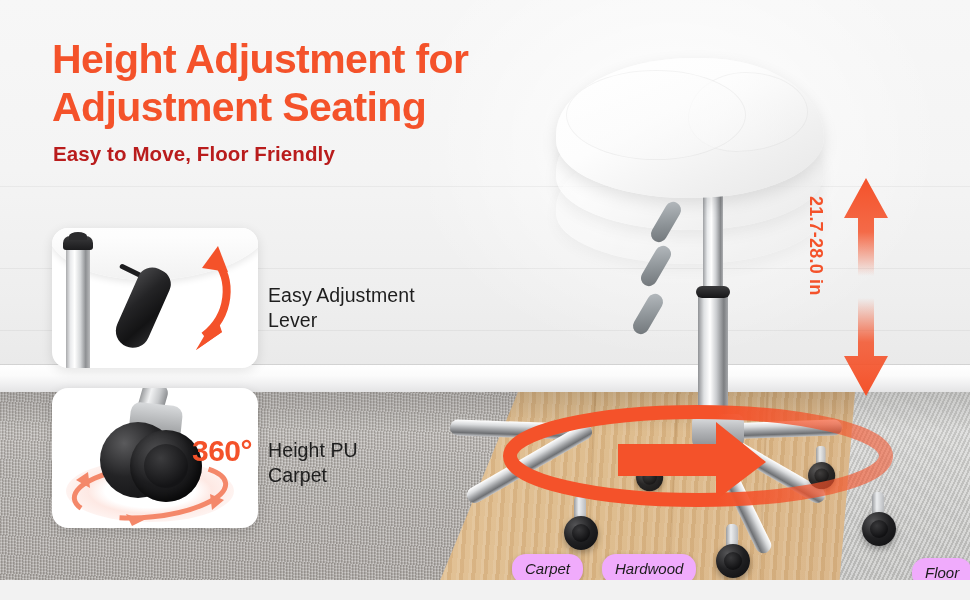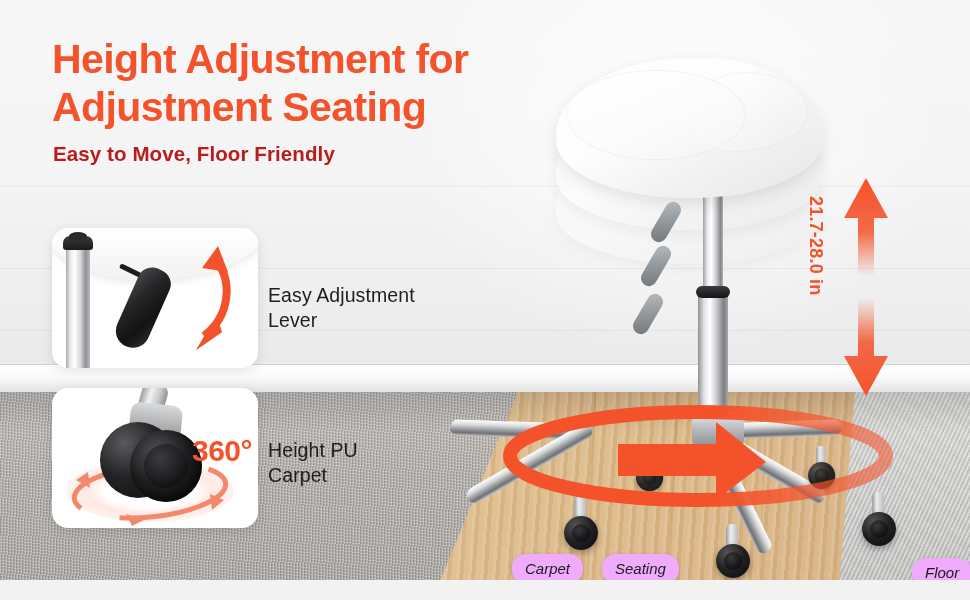--- a/index.html
+++ b/index.html
@@ -414,16 +414,16 @@
         <stop offset="55%" stop-color="#f4522a" stop-opacity=".85"></stop>
         <stop offset="100%" stop-color="#f4522a" stop-opacity="0"></stop>
       </linearGradient>
     </defs>
     <path d="M28 0 L 50 40 L 36 40 L 36 98 L 20 98 L 20 40 L 6 40 Z" fill="url(#upGrad)"></path>
     <path d="M28 218 L 50 178 L 36 178 L 36 120 L 20 120 L 20 178 L 6 178 Z" fill="url(#dnGrad)"></path>
   </svg>
   <div class="height-label">21.7-28.0 in</div>
 
   <div class="pill" id="pill-carpet">Carpet</div>
-  <div class="pill" id="pill-hardwood">Seating</div>
+  <div class="pill" id="pill-hardwood">Hardwood</div>
   <div class="pill" id="pill-tile">Floor</div>
 
 </div>
 
 </body></html>

